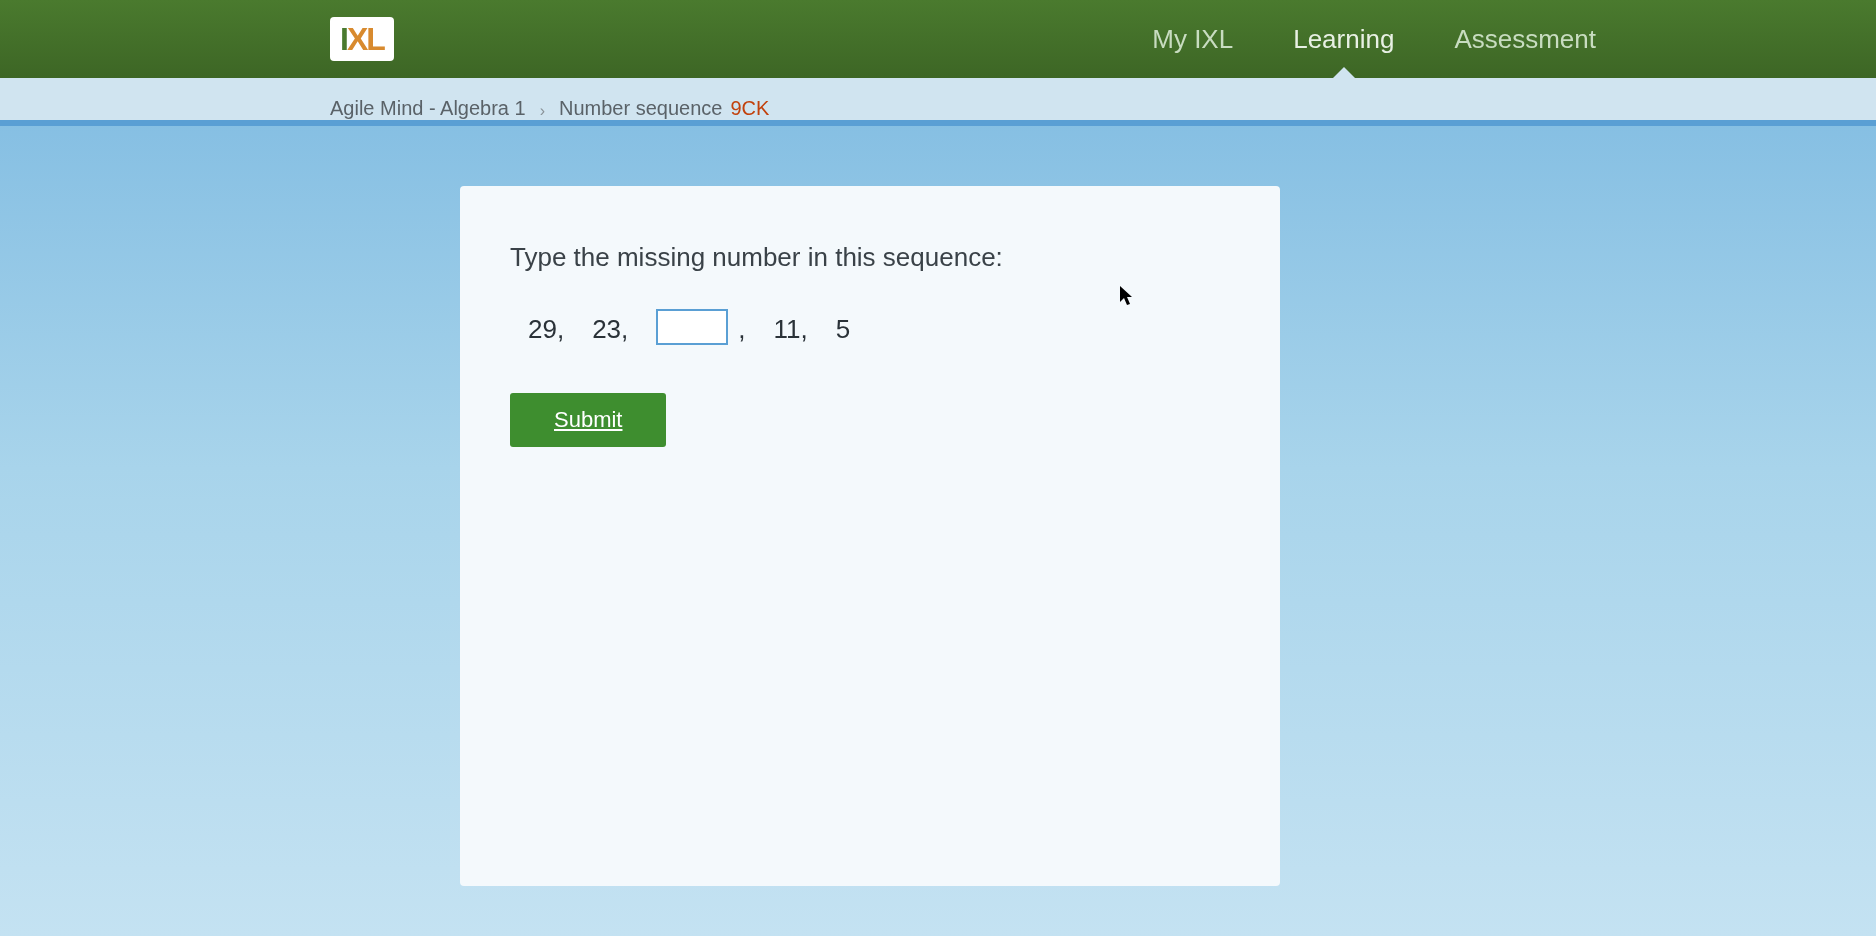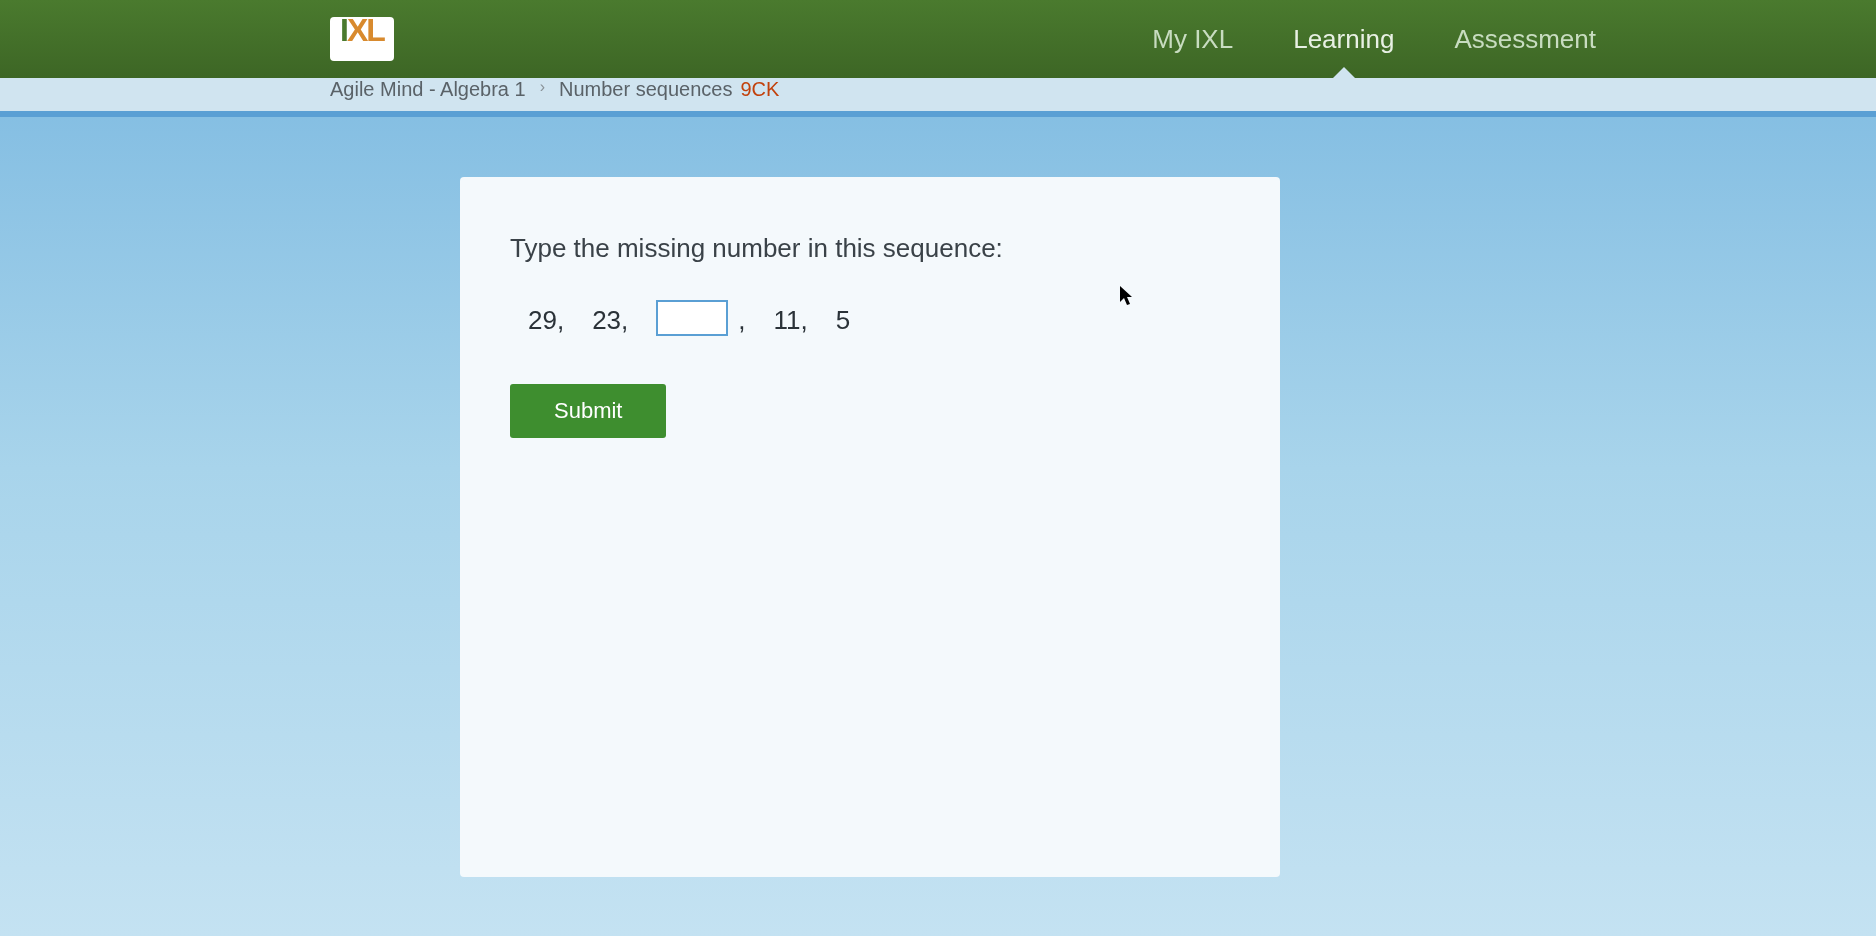--- a/index.html
+++ b/index.html
@@ -19,23 +19,23 @@
       background: linear-gradient(to bottom, #4a7a2e 0%, #3d6625 100%);
       height: 78px;
       display: flex;
       align-items: center;
       padding: 0 0 0 330px;
       position: relative;
     }
     .logo-box {
       background: #ffffff;
       border-radius: 4px;
-      padding: 12px 10px;
+      padding: 4px 10px;
       display: inline-flex;
-      align-items: flex-end;
+      align-items: flex-start;
       height: 44px;
     }
     .logo-text {
       font-weight: bold;
       font-size: 32px;
       letter-spacing: -2px;
       font-family: Arial, sans-serif;
     }
     .logo-i { color: #4a7a2e; }
     .logo-x { color: #d88a2e; }
@@ -64,23 +64,23 @@
       left: 50%;
       transform: translateX(-50%);
       width: 0;
       height: 0;
       border-left: 14px solid transparent;
       border-right: 14px solid transparent;
       border-bottom: 14px solid #d0e4f0;
     }
     .breadcrumb-bar {
       background: #d0e4f0;
-      height: 39px;
+      height: 48px;
       display: flex;
-      align-items: flex-start;
+      align-items: flex-end;
       padding-left: 330px;
       color: #5a6268;
       font-size: 20px;
       border-bottom: 6px solid #5a9fd4;
     }
     .breadcrumb-item {
       color: #5a6268;
     }
     .breadcrumb-sep {
       margin: 0 14px;
@@ -133,20 +133,21 @@
     }
     .submit-btn {
       background: #3e8e2f;
       color: #ffffff;
       border: none;
       border-radius: 3px;
       padding: 14px 44px;
       font-size: 22px;
       cursor: pointer;
       font-family: inherit;
+      text-decoration: underline;
     }
     .cursor-pointer {
       position: absolute;
       top: 286px;
       left: 1120px;
       font-size: 20px;
       color: #000;
       pointer-events: none;
     }
   </style>
@@ -162,21 +163,21 @@
   <div class="nav-links">
     <div class="nav-link">My IXL</div>
     <div class="nav-link active">Learning</div>
     <div class="nav-link">Assessment</div>
   </div>
 </div>
 
 <div class="breadcrumb-bar">
   <span class="breadcrumb-item">Agile Mind - Algebra 1</span>
   <span class="breadcrumb-sep">›</span>
-  <span class="breadcrumb-item">Number sequences</span>
+  <span class="breadcrumb-item">Number sequence</span>
   <span class="breadcrumb-code">9CK</span>
 </div>
 
 <div class="content-area">
   <div class="question-card">
     <div class="question-text">Type the missing number in this sequence:</div>
     <div class="sequence-row">
       <span class="seq-item">29,</span>
       <span class="seq-item">23,</span>
       <input type="text" class="answer-input" value="" style="">

